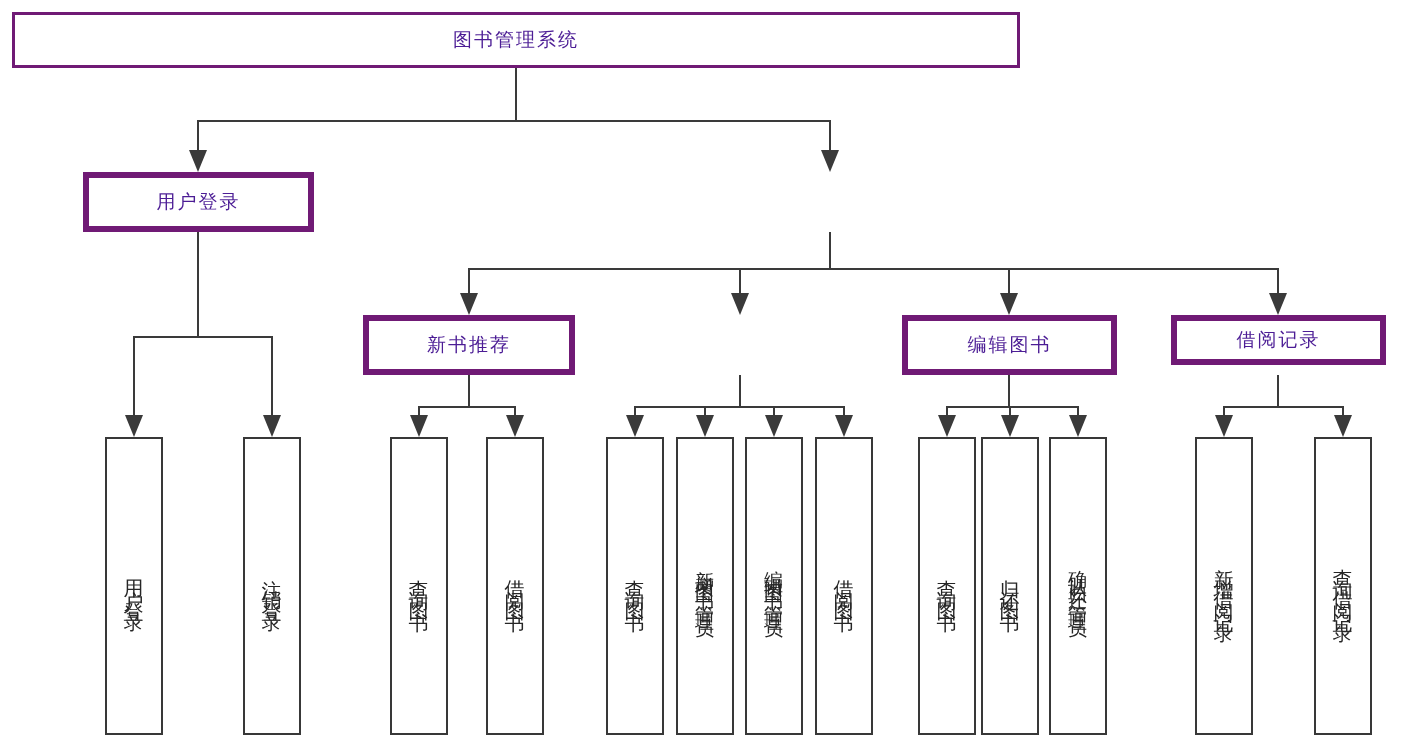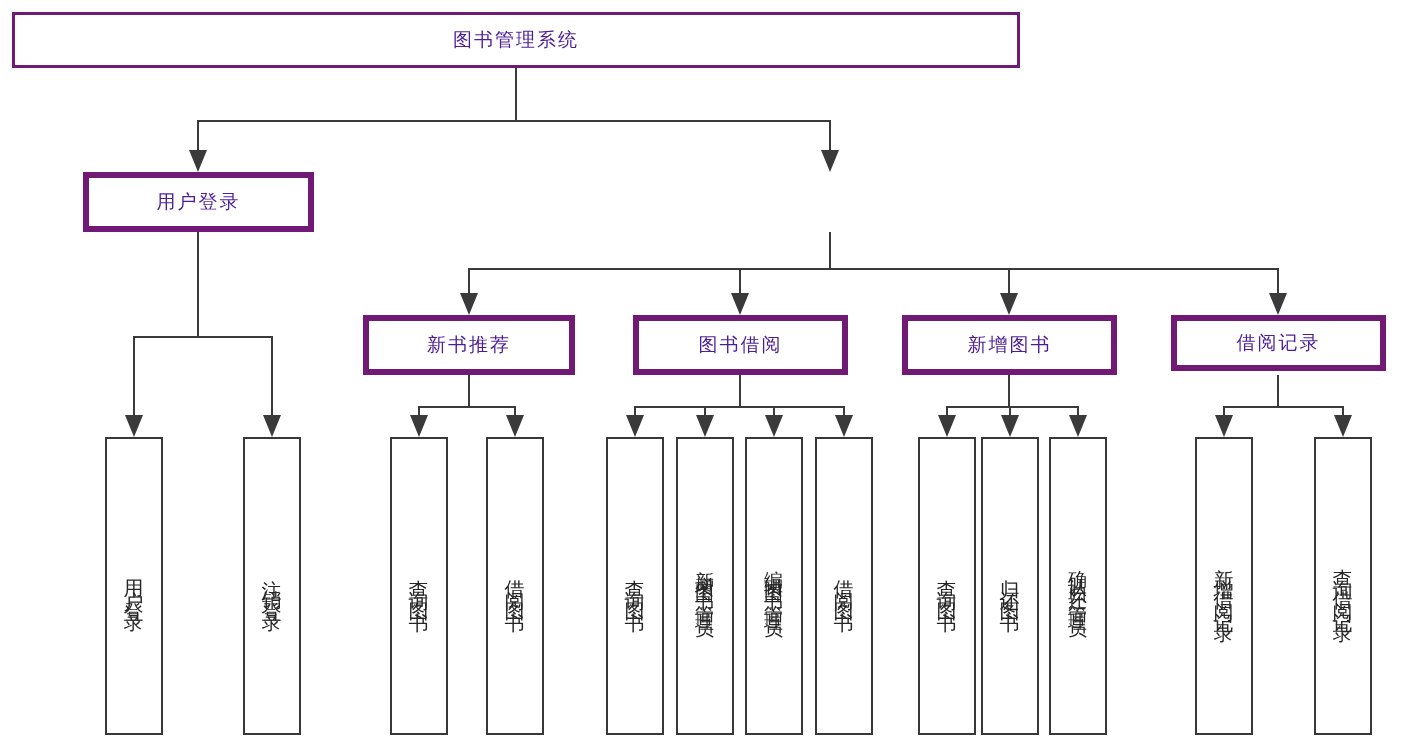--- a/index.html
+++ b/index.html
@@ -80,27 +80,24 @@
     <span>图书管理系统</span>
   </div>
 
   <div class="hbox" style="left:83px;top:172px;width:231px;height:60px">
     <span>用户登录</span>
   </div>
 
   <div class="hbox" style="left:363px;top:315px;width:212px;height:60px">
     <span>新书推荐</span>
   </div>
-  <div class="hbox" style="left:633px;top:315px;width:215px;height:60px">
-    <span>图书借阅</span>
+  <div class="hbox" style="left:902px;top:315px;width:215px;height:60px">
+    <span>编辑图书</span>
   </div>
-  <div class="hbox" style="left:902px;top:315px;width:215px;height:60px">
-    <span>新增图书</span>
-  </div>
-  <div class="hbox" style="left:1171px;top:315px;width:215px;height:56px">
+  <div class="hbox" style="left:1171px;top:315px;width:215px;height:50px">
     <span>借阅记录</span>
   </div>
 
   <div class="vbox" style="left:105px">
     <span>用户登录</span>
   </div>
   <div class="vbox" style="left:243px">
     <span>注销登录</span>
   </div>
   <div class="vbox" style="left:390px">

